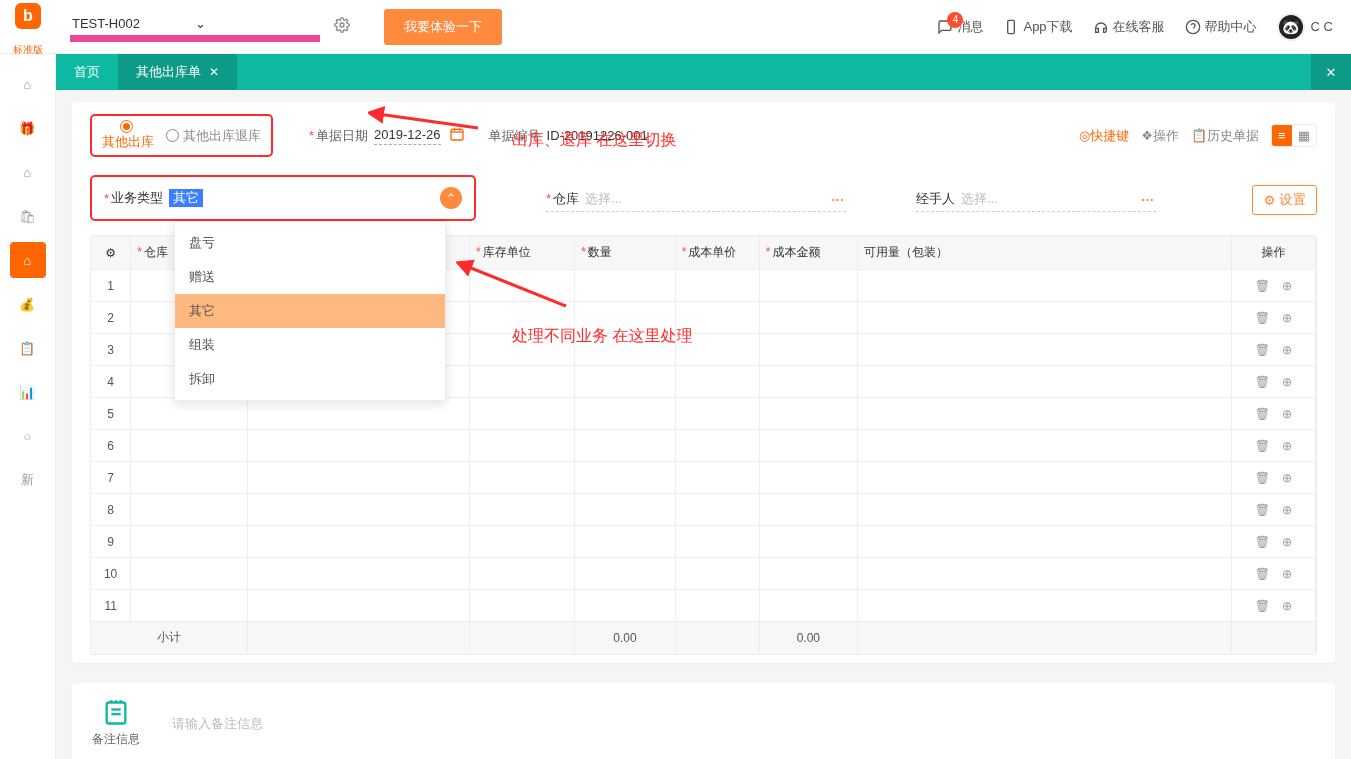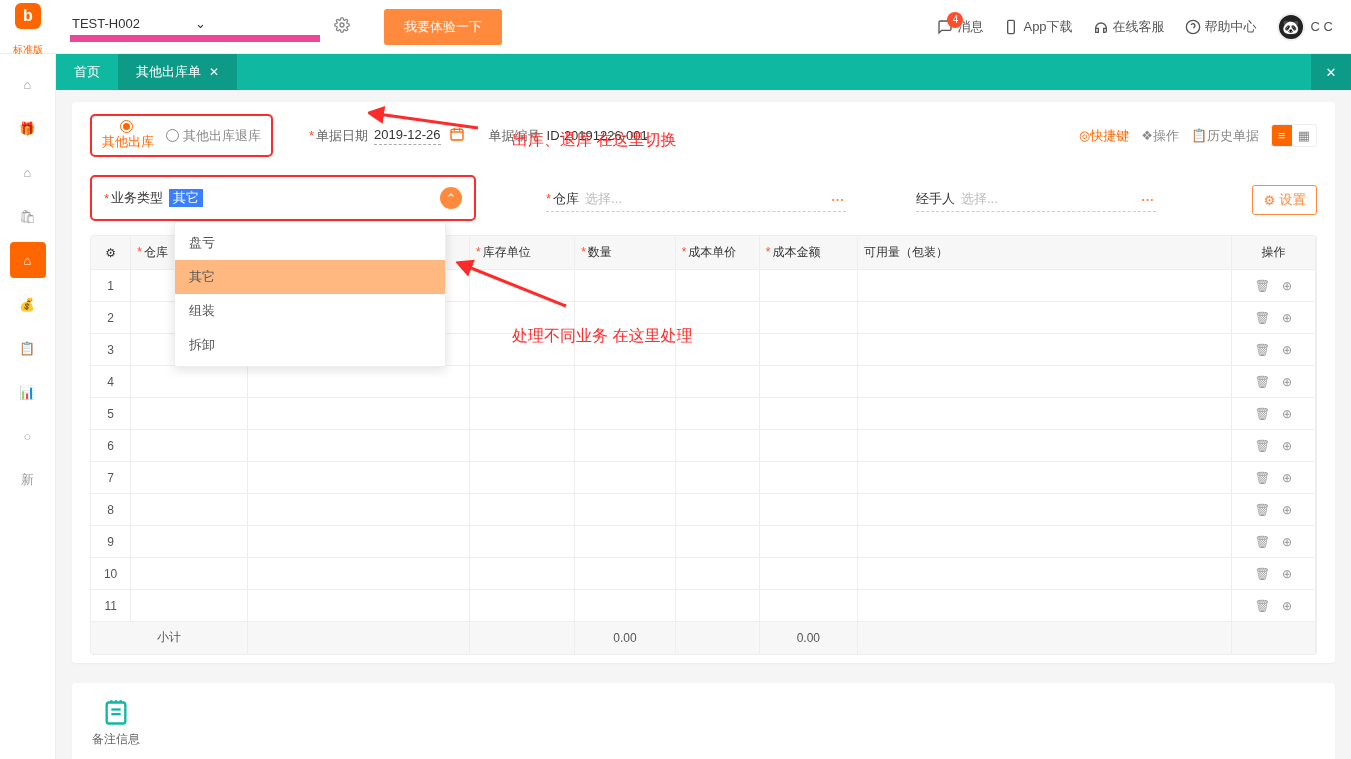--- a/index.html
+++ b/index.html
@@ -253,20 +253,21 @@
     <div class="row2">
       <div class="biz-block">
         <div class="biz-head">
           <span class="req">*</span>
           <span>业务类型</span>
           <span class="biz-input">其它</span>
           <span class="biz-chevron">⌃</span>
         </div>
         <div class="dropdown-panel">
           <div class="dd-item">盘亏</div>
+          <div class="dd-item">赠送</div>
           <div class="dd-item sel">其它</div>
           <div class="dd-item">组装</div>
           <div class="dd-item">拆卸</div>
         </div>
       </div>
 
       <div class="wh-block">
         <span class="mini-label"><span class="req">*</span><span>仓库</span></span>
         <span class="mini-sel">选择...</span>
         <span class="dots">⋯</span>
@@ -510,15 +511,16 @@
       <svg class="remark-icon" viewBox="0 0 24 24" fill="none" stroke="currentColor" stroke-width="2">
           <rect x="4" y="3" width="16" height="18" rx="2"></rect>
           <line x1="8" y1="3" x2="8" y2="1"></line>
           <line x1="12" y1="3" x2="12" y2="1"></line>
           <line x1="16" y1="3" x2="16" y2="1"></line>
           <line x1="8" y1="9" x2="16" y2="9"></line>
           <line x1="8" y1="13" x2="16" y2="13"></line>
         </svg>
       <span class="remark-lbl">备注信息</span>
     </div>
+    <input class="remark-input" placeholder="请输入备注信息" style="">
   </div>
 
 </div>
 
 </body></html>

